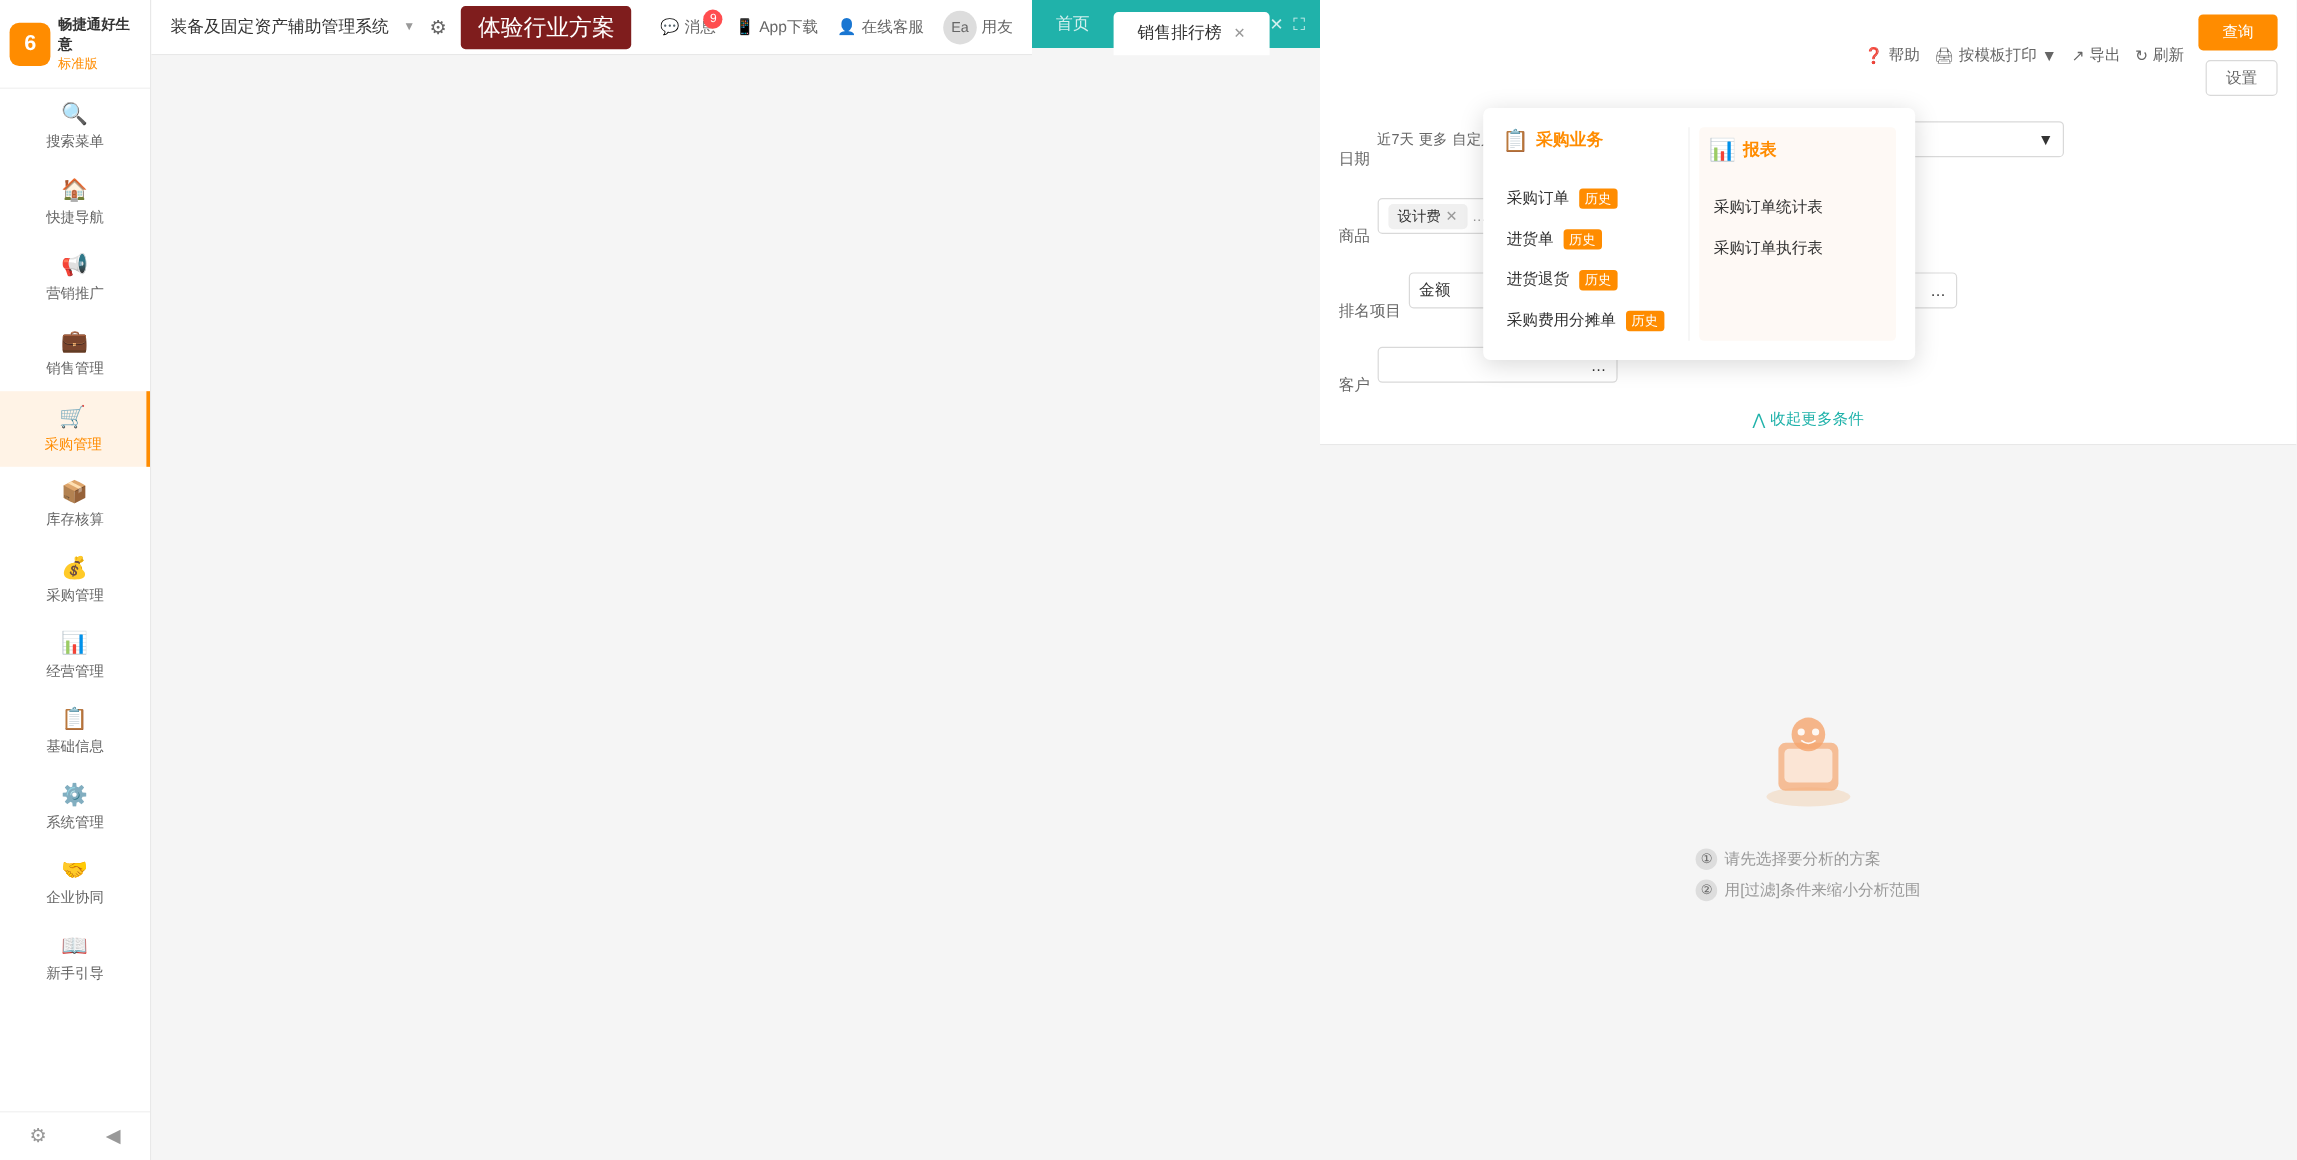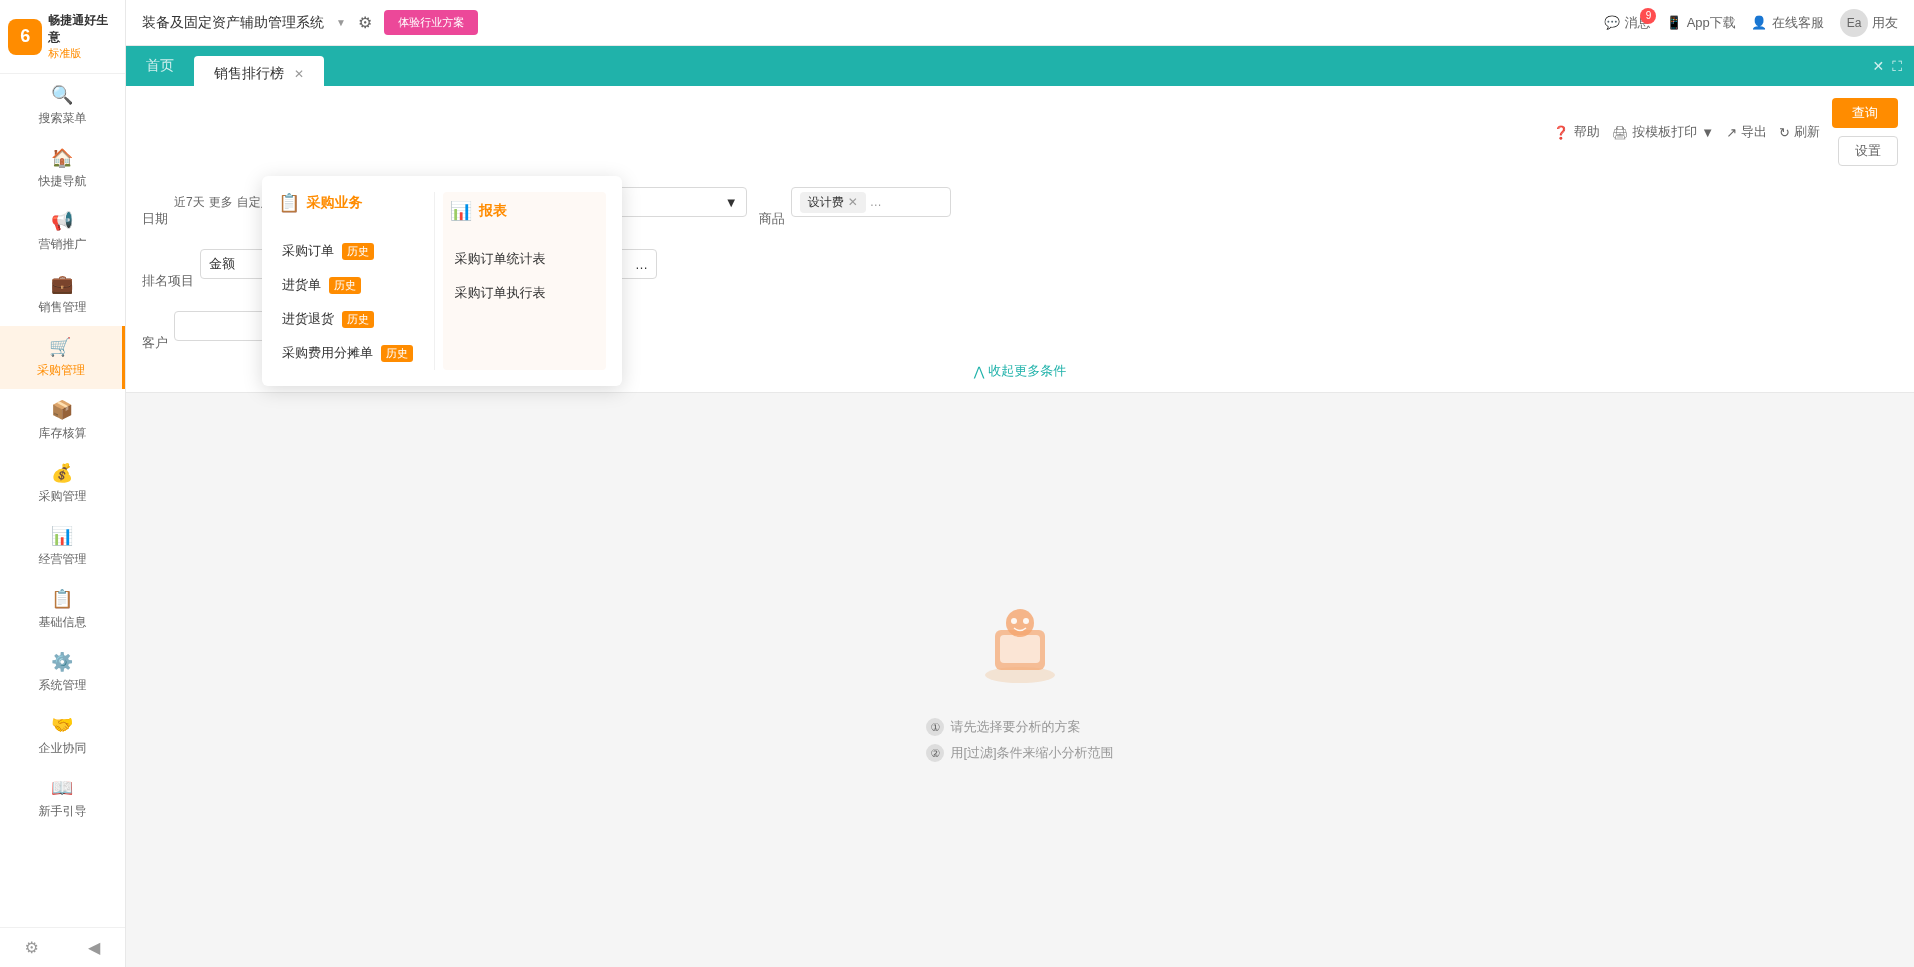--- a/index.html
+++ b/index.html
@@ -13,29 +13,29 @@
     .sidebar-logo { width: 100%; padding: 12px 8px; display: flex; align-items: center; gap: 6px; border-bottom: 1px solid #f0f0f0; }
     .logo-icon { width: 36px; height: 36px; background: #ff8c00; border-radius: 8px; display: flex; align-items: center; justify-content: center; color: white; font-size: 18px; font-weight: bold; }
     .sidebar-nav { width: 100%; flex: 1; overflow-y: auto; }
     .sidebar-item { display: flex; flex-direction: column; align-items: center; padding: 10px 4px; cursor: pointer; color: #666; font-size: 12px; gap: 4px; position: relative; }
     .sidebar-item.active { color: #ff8c00; background: #fff3e6; border-right: 3px solid #ff8c00; }
     .sidebar-item .icon { font-size: 18px; }
     .sidebar-footer { width: 100%; padding: 10px 0; border-top: 1px solid #f0f0f0; display: flex; justify-content: space-around; }
     .sidebar-footer-btn { cursor: pointer; color: #999; font-size: 16px; }
 
     
-    .main { flex: 1; display: flex; flex-direction: column; overflow: hidden; }
+    .main { flex: 1; display: flex; flex-direction: row; overflow: hidden; }
 
     
     .topbar { height: 46px; background: #fff; border-bottom: 1px solid #e8e8e8; display: flex; align-items: center; padding: 0 16px; gap: 12px; }
     .topbar-title { font-size: 14px; color: #333; }
     .topbar-dropdown { display: flex; align-items: center; gap: 4px; cursor: pointer; color: #333; }
     .topbar-dropdown .arrow { color: #999; font-size: 10px; }
     .topbar-settings { color: #666; font-size: 16px; cursor: pointer; }
-    .topbar-industry-btn { background: #ec4899; color: white; border: none; border-radius: 4px; padding: 5px 14px; font-size: 11px; cursor: pointer; }
+    .topbar-industry-btn { background: #7f1d1d; color: white; border: none; border-radius: 4px; padding: 5px 14px; font-size: 19px; cursor: pointer; }
     .topbar-spacer { flex: 1; }
     .topbar-actions { display: flex; align-items: center; gap: 16px; color: #666; font-size: 13px; }
     .topbar-action { display: flex; align-items: center; gap: 4px; cursor: pointer; }
     .notification-badge { position: relative; }
     .badge { background: #ff4d4f; color: white; border-radius: 50%; width: 16px; height: 16px; font-size: 10px; display: flex; align-items: center; justify-content: center; position: absolute; top: -6px; right: -6px; }
     .user-avatar { width: 28px; height: 28px; border-radius: 50%; background: #ddd; display: flex; align-items: center; justify-content: center; font-size: 12px; color: #666; }
 
     
     .tabbar { height: 40px; background: #20b2aa; display: flex; align-items: center; padding: 0 0; }
     .tab { padding: 0 20px; height: 40px; display: flex; align-items: center; font-size: 14px; cursor: pointer; color: rgba(255,255,255,0.8); gap: 6px; }

